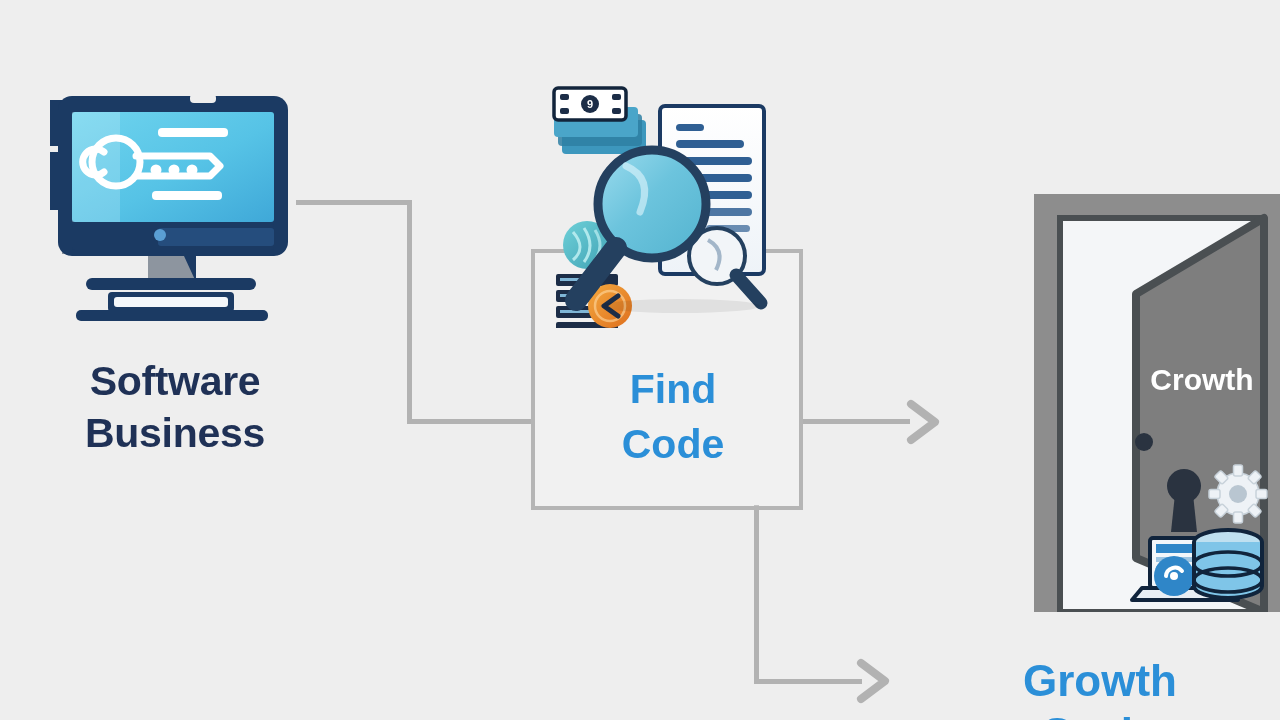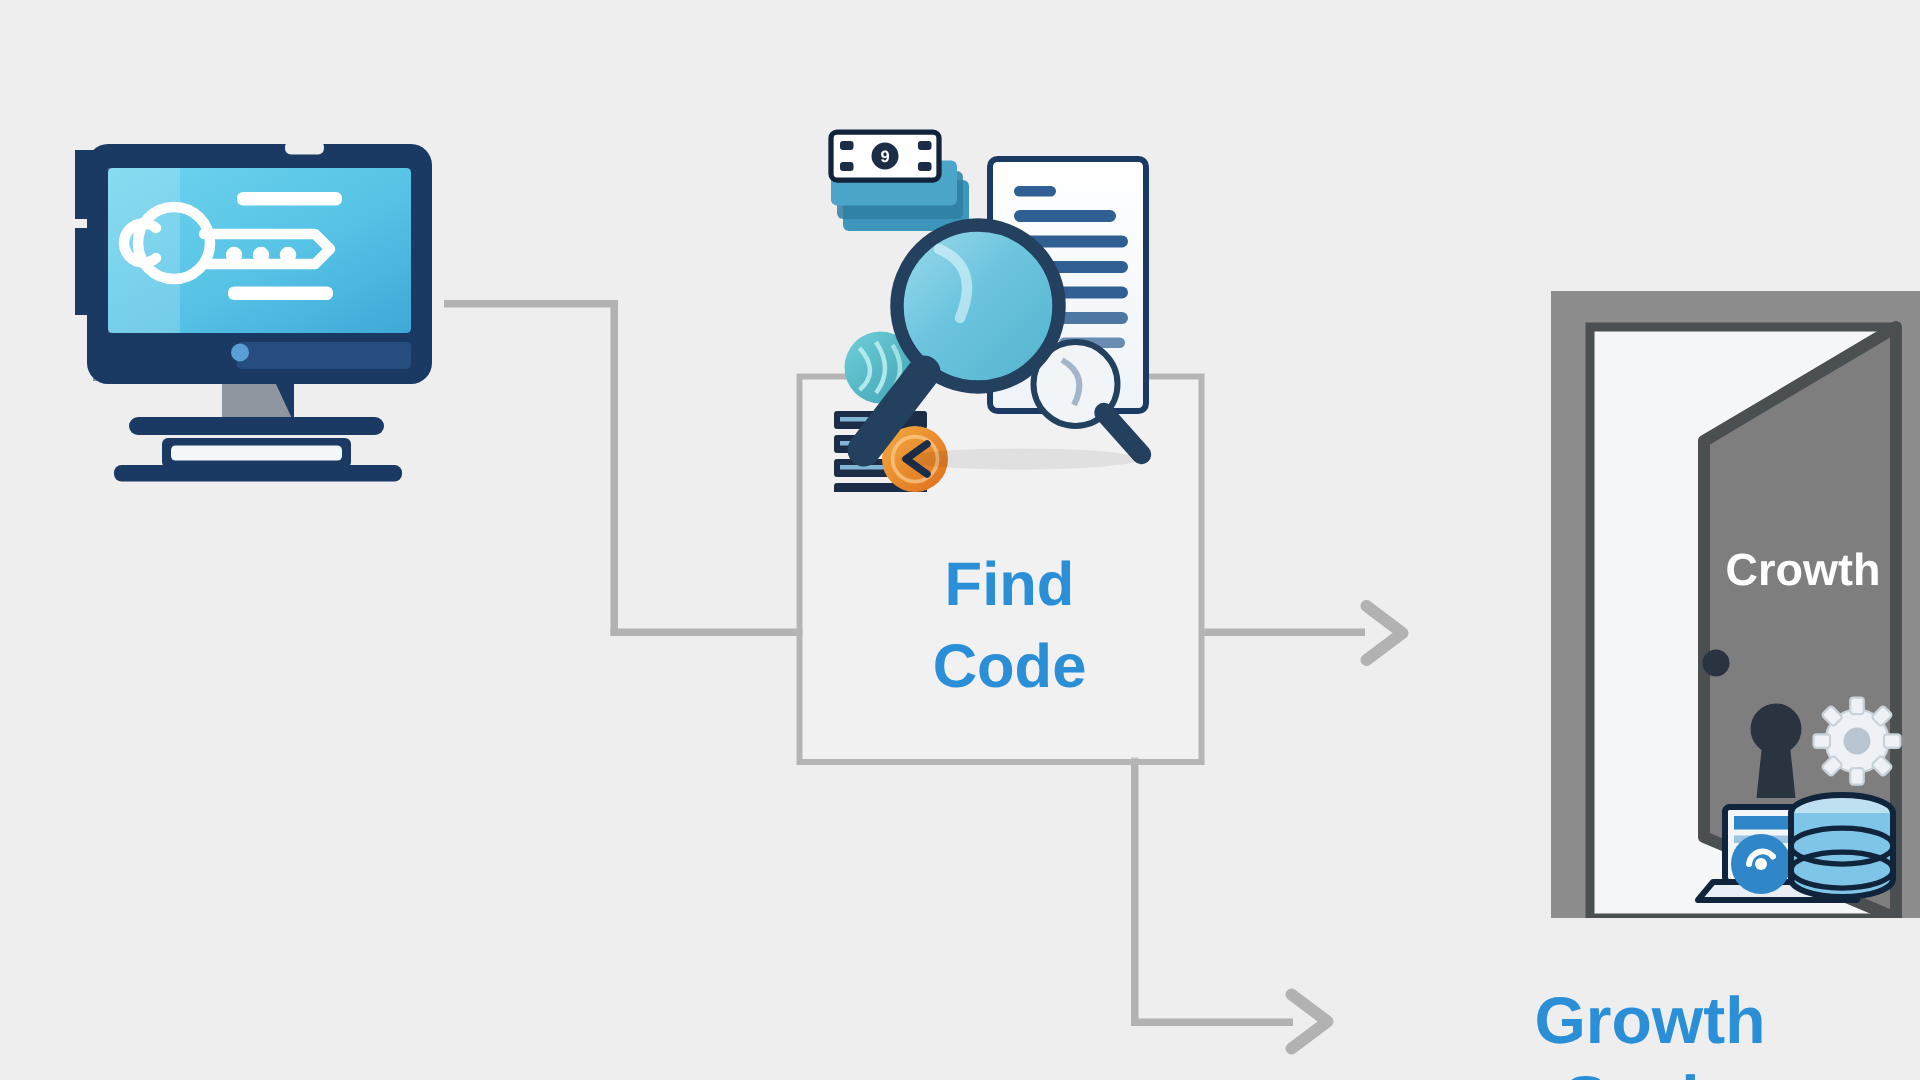--- a/index.html
+++ b/index.html
@@ -150,20 +150,22 @@
       <path d="M108 164 h48 v26 h-48 z" fill="#1b3a63"></path>
       <path d="M108 164 l36 0 l12 26 h-48 z" fill="#8d959f"></path>
 
       <rect x="46" y="186" width="170" height="12" rx="6" fill="#1b3a63"></rect>
       <rect x="68" y="200" width="126" height="20" rx="4" fill="#1b3a63"></rect>
       <rect x="74" y="205" width="114" height="10" rx="3" fill="#f4f7fa"></rect>
       <rect x="36" y="218" width="192" height="11" rx="5" fill="#1b3a63"></rect>
     </svg>
   </div>
 
+  <div class="abs" id="software-business-label">Software
+Business</div>
 
   <div class="abs conn" id="conn-monitor-h"></div>
   <div class="abs conn" id="conn-monitor-v"></div>
   <div class="abs conn" id="conn-into-box"></div>
 
   <div class="abs conn" id="conn-box-right"></div>
 
   <div class="abs conn" id="conn-branch-v"></div>
   <div class="abs conn" id="conn-branch-h"></div>
 

